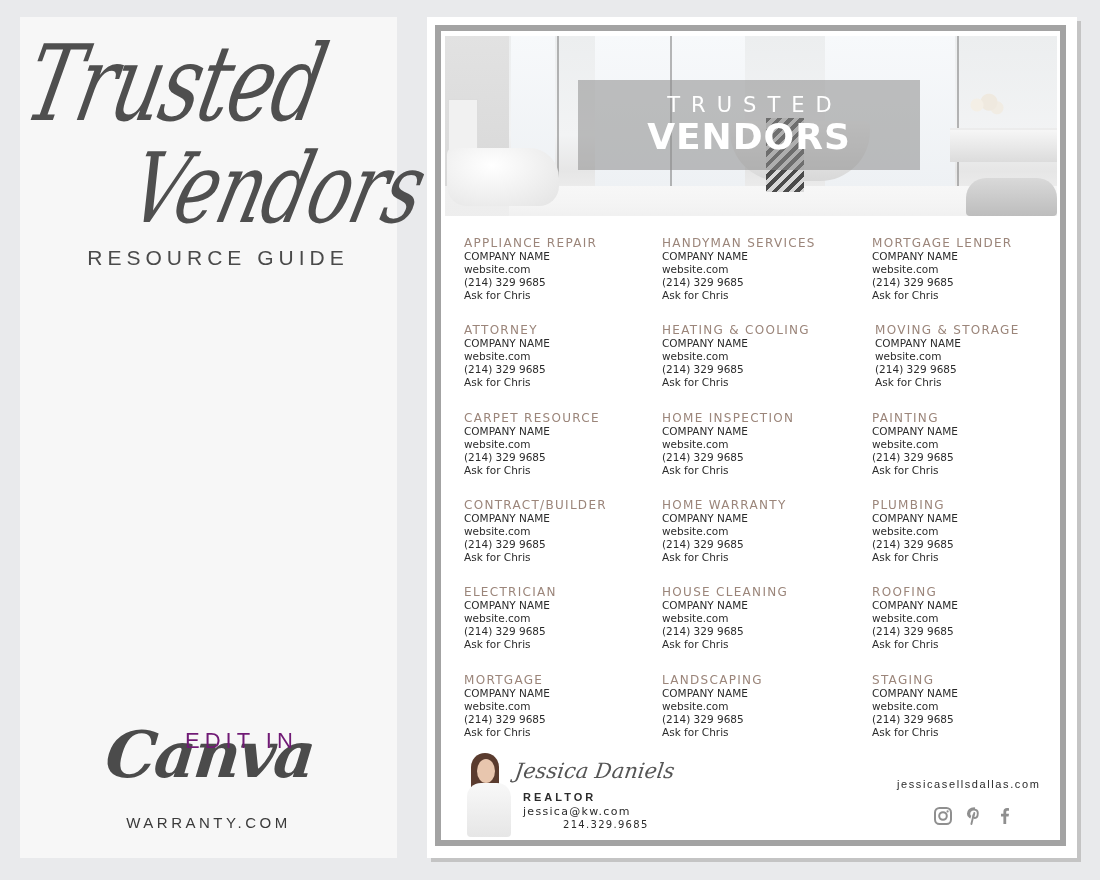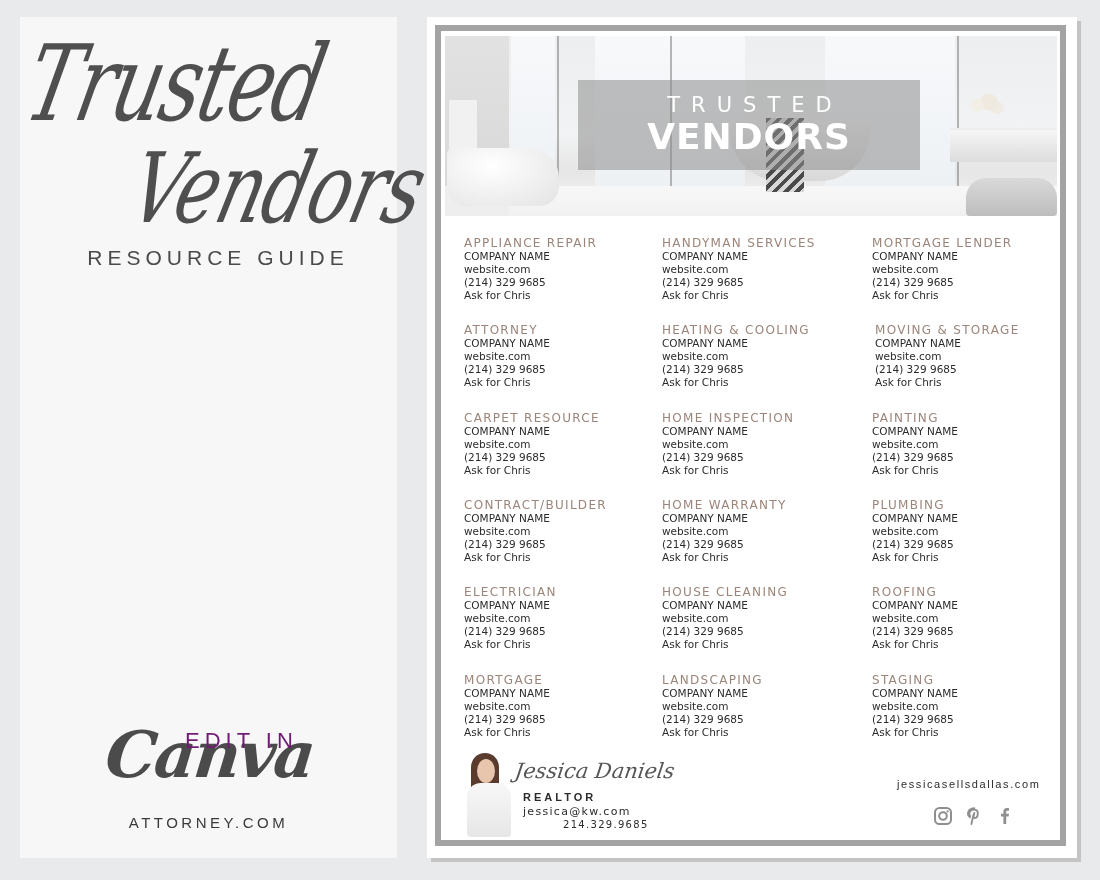--- a/index.html
+++ b/index.html
@@ -65,21 +65,21 @@
 </style>
 </head>
 <body>
 
 <div class="promo">
   <div class="script script-1">Trusted</div>
   <div class="script script-2">Vendors</div>
   <div class="promo-sub l1">RESOURCE GUIDE</div>
   <div class="canva">Canva</div>
   <div class="edit-in">EDIT IN</div>
-  <div class="studio">ATTORNEY.COM</div>
+  <div class="studio">WARRANTY.COM</div>
 </div>
 
 <div class="doc-shadow"></div>
 <div class="doc">
   <div class="doc-border"></div>
 
   <div class="hero">
     <div class="window w1"></div>
     <div class="window w2"></div>
     <div class="window w3"></div>

